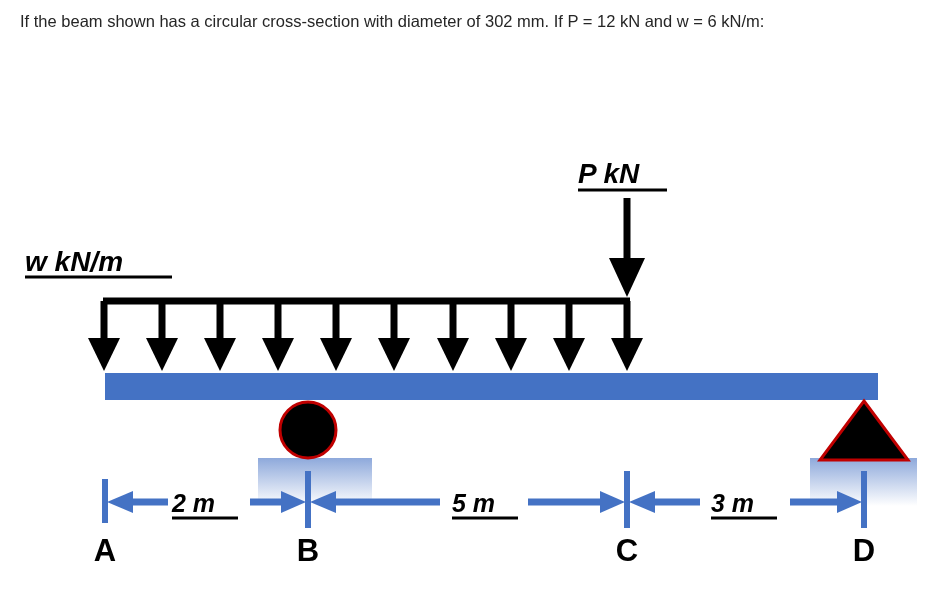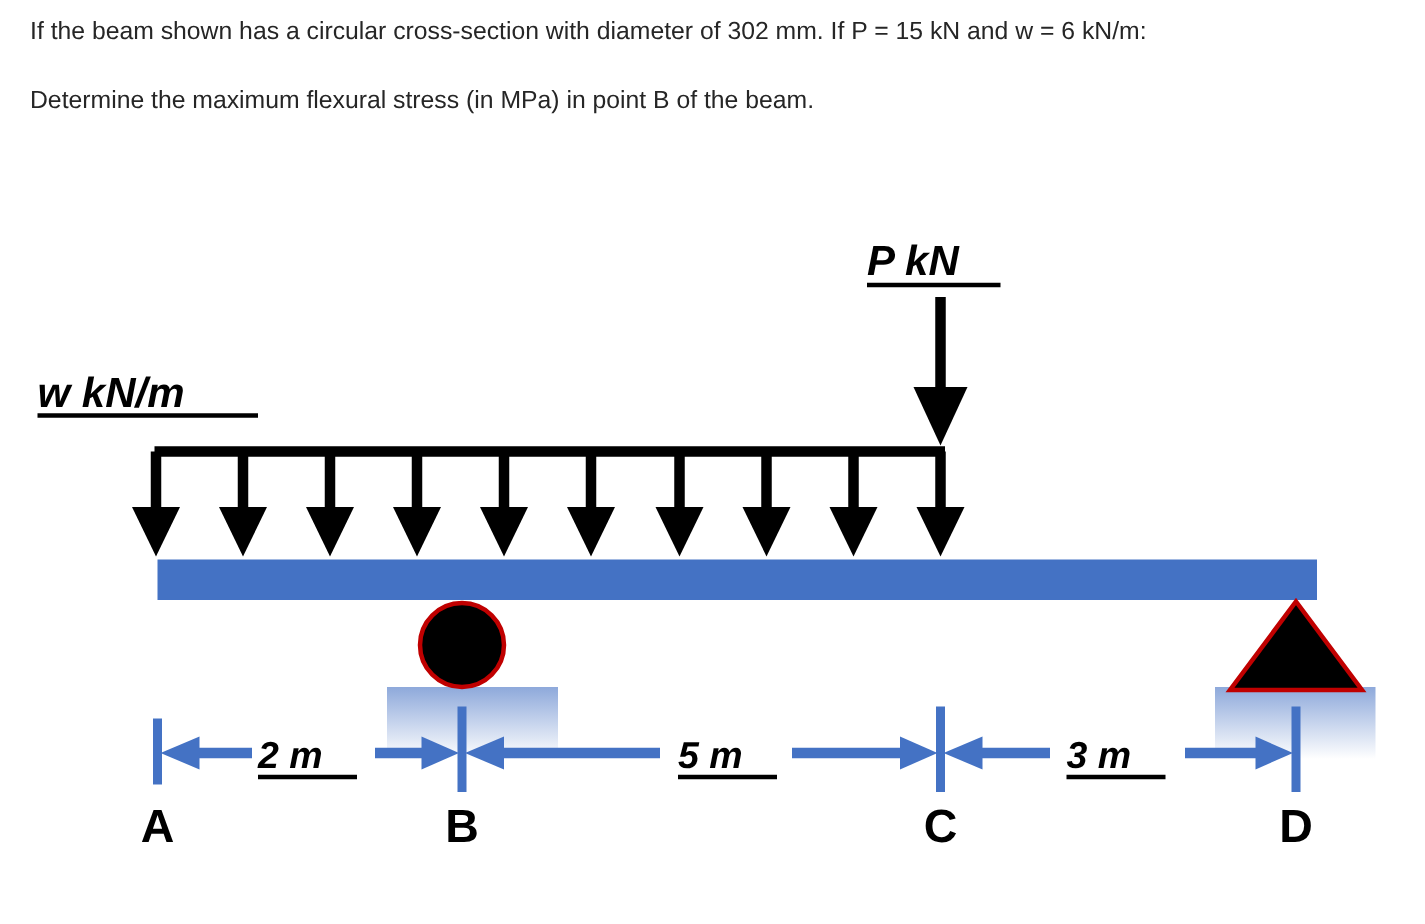--- a/index.html
+++ b/index.html
@@ -64,22 +64,21 @@
     font-family: "Liberation Sans", sans-serif;
     font-weight: bold;
     font-size: 31px;
     fill: #000000;
   }
 </style>
 </head>
 <body>
 
 <div id="problem-statement">
-  <div class="problem-line first">If the beam shown has a circular cross-section with diameter of 302 mm. If P = 15 kN and w = 6 kN/m:</div>
-  <div class="problem-line">Determine the maximum flexural stress (in MPa) in point B of the beam.</div>
+  <div class="problem-line first">If the beam shown has a circular cross-section with diameter of 302 mm. If P = 12 kN and w = 6 kN/m:</div>
 </div>
 
 <div id="beam-diagram">
 <svg viewBox="0 0 950 616" xmlns="http://www.w3.org/2000/svg">
 
   <defs>
     <linearGradient id="groundGrad" x1="0" y1="0" x2="0" y2="1">
       <stop offset="0%" stop-color="#8EA9DB"></stop>
       <stop offset="100%" stop-color="#FFFFFF"></stop>
     </linearGradient>

